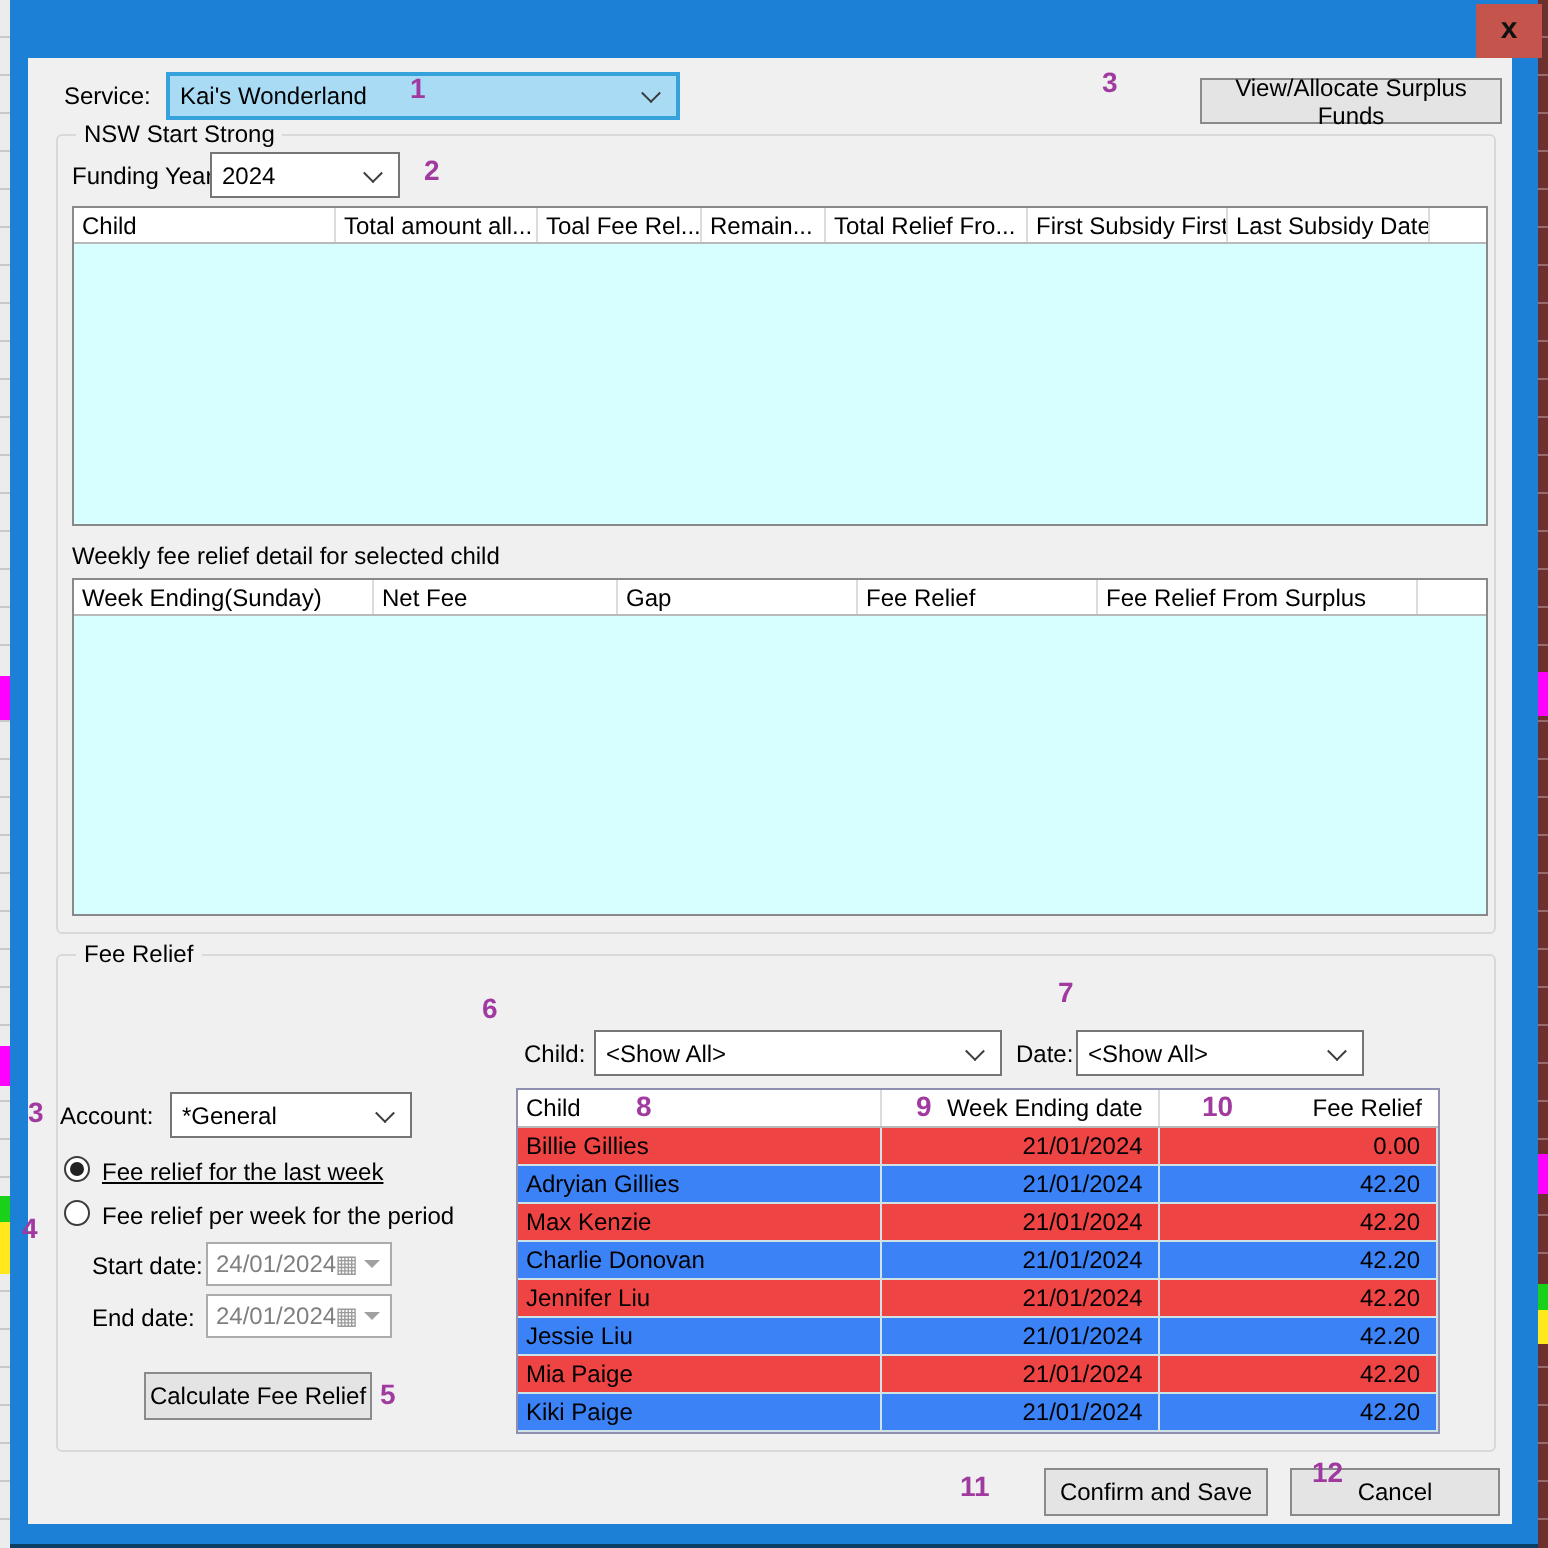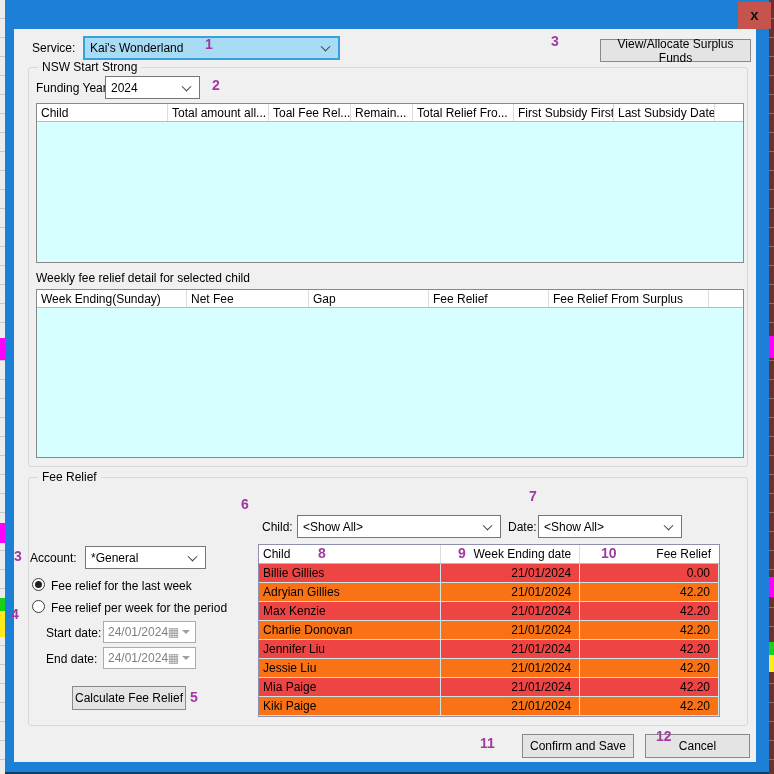--- a/index.html
+++ b/index.html
@@ -35,21 +35,21 @@
   
   #results-table{left:258px;top:544px;width:462px;background:#fdffff;border:1px solid #8f8fb0;}
   #results-header{height:19px;}
   .rc-child{width:182px;}
   .rc-week{width:140px;text-align:right;padding-right:8px;padding-left:0;}
   .rc-fee{width:139px;text-align:right;padding-right:8px;padding-left:0;}
   .rrow{display:flex;height:19px;box-sizing:border-box;border-bottom:1px solid #cfe3e6;}
   .rrow .rc-child{padding:2px 0 0 4px;border-right:1px solid #cfe3e6;box-sizing:border-box;overflow:hidden;}
   .rrow .rc-week,.rrow .rc-fee{padding-top:2px;border-right:1px solid #cfe3e6;box-sizing:border-box;}
   .row-a{background:#ef4444;}
-  .row-b{background:#f97316;}
+  .row-b{background:#3b82f6;}
 
   
   .radio{width:13px;height:13px;border:1px solid #3c3c3c;border-radius:50%;background:#fff;box-sizing:border-box;position:absolute;}
   .radio.sel::after{content:"";position:absolute;left:2px;top:2px;width:7px;height:7px;border-radius:50%;background:#222;}
 
   
   .datefield{background:#fff;border:1px solid #ababab;box-sizing:border-box;color:#7f7f7f;display:flex;align-items:center;padding:0 4px;}
   .cal-icon{position:absolute;right:16px;top:3px;color:#9a9a9a;font-size:12px;line-height:14px;}
   .dd-arrow{position:absolute;right:5px;top:8px;width:0;height:0;border-left:4px solid transparent;border-right:4px solid transparent;border-top:4px solid #a0a0a0;}
 
@@ -149,21 +149,21 @@
   <span class="chev"></span>
 </div>
 
 <div class="abs label" style="left:30px;top:551px;">Account:</div>
 <div class="abs combo" style="left:85px;top:546px;width:121px;height:23px;">
   <span>*General</span>
   <span class="chev"></span>
 </div>
 
 <div class="radio sel" style="left:32px;top:578px;"></div>
-<div class="abs label" style="left:51px;top:579px;">Fee relief for the last week</div>
+<div class="abs label" style="left:51px;top:579px;text-decoration:underline;">Fee relief for the last week</div>
 <div class="radio" style="left:32px;top:600px;"></div>
 <div class="abs label" style="left:51px;top:601px;">Fee relief per week for the period</div>
 
 <div class="abs label" style="left:46px;top:626px;">Start date:</div>
 <div class="abs datefield" style="left:103px;top:621px;width:93px;height:22px;">
   <span>24/01/2024</span>
   <span class="cal-icon">▦</span>
   <span class="dd-arrow"></span>
 </div>
 <div class="abs label" style="left:46px;top:652px;">End date:</div>

